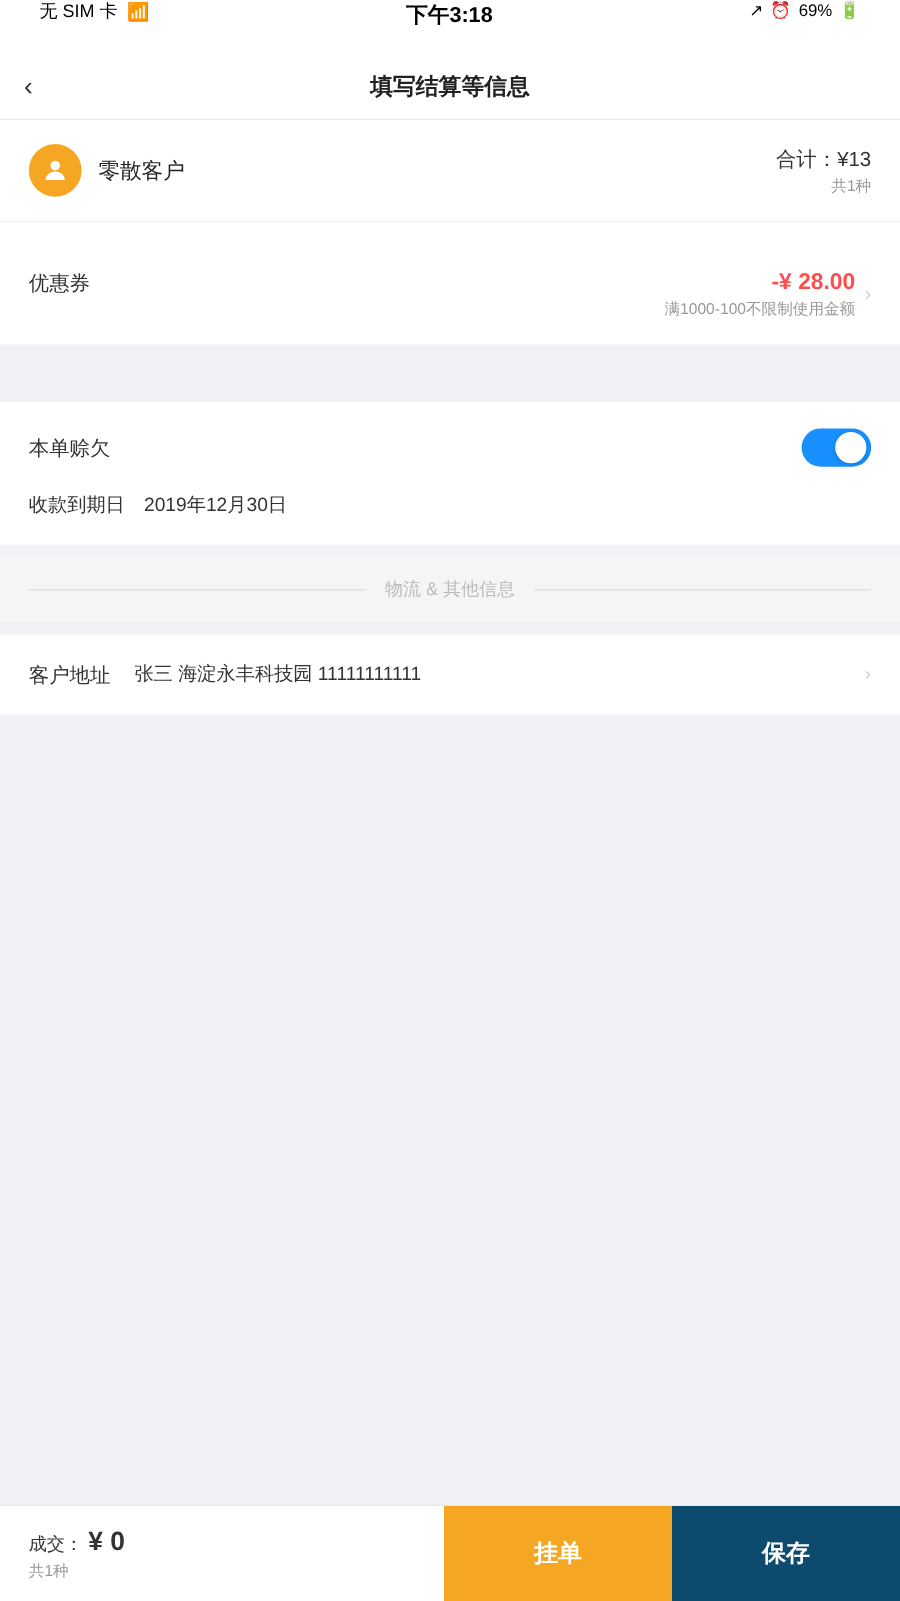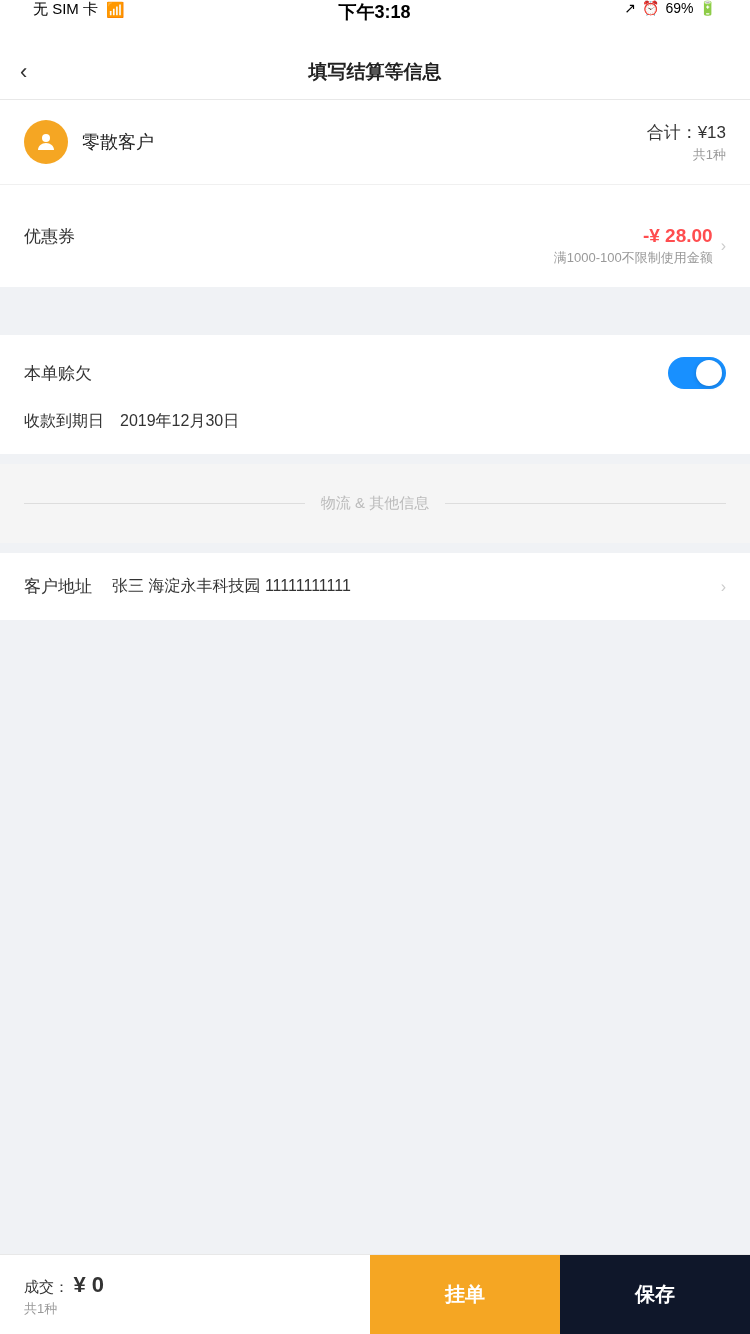--- a/index.html
+++ b/index.html
@@ -282,21 +282,21 @@
       display: flex;
       align-items: center;
       justify-content: center;
     }
     .logistics-line {
       flex: 1;
       height: 1px;
       background: #ddd;
     }
     .logistics-title-text {
-      margin: 16px 16px;
+      margin: 4px 16px;
       font-size: 15px;
       color: #bbb;
     }
 
     
     .address-section {
       background: #fff;
       margin-bottom: 10px;
     }
     .address-row {
@@ -355,21 +355,21 @@
       align-items: center;
       justify-content: center;
       font-size: 20px;
       color: #fff;
       font-weight: 600;
       cursor: pointer;
     }
     .bottom-btn-save {
       width: 190px;
       height: 80px;
-      background: #0f172a;
+      background: #0c4a6e;
       display: flex;
       align-items: center;
       justify-content: center;
       font-size: 20px;
       color: #fff;
       font-weight: 600;
       cursor: pointer;
     }
   </style>
 </head>

